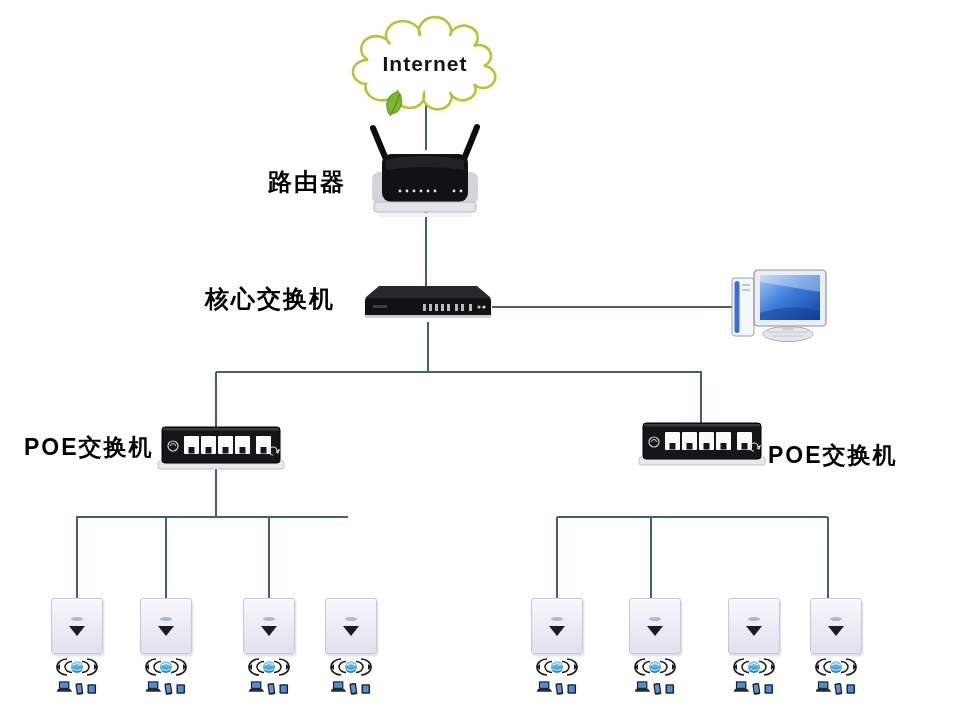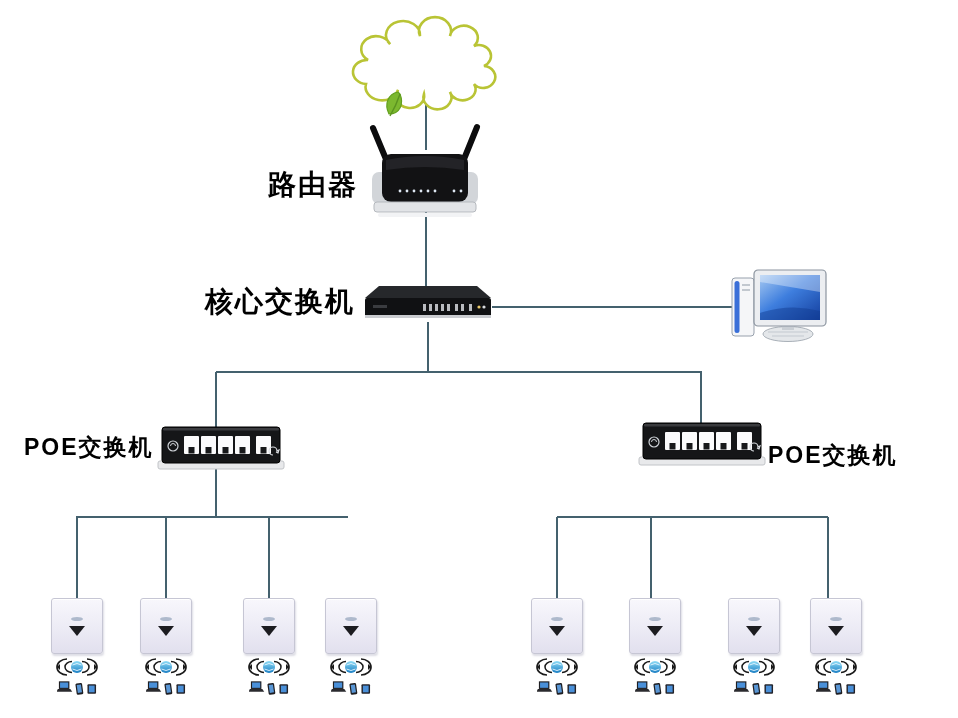--- a/index.html
+++ b/index.html
@@ -2,21 +2,21 @@
 <html><head>
 <meta charset="utf-8">
 <style>
   html,body{margin:0;padding:0;background:#fff;}
   .canvas{position:relative;width:958px;height:718px;background:#ffffff;overflow:hidden;
           font-family:"Liberation Sans",sans-serif;}
   #links{position:absolute;left:0;top:0;width:958px;height:718px;}
   #links line{stroke-width:2;stroke:#44616e;}
   .node{position:absolute;}
   .label{position:absolute;color:#000;font-weight:700;letter-spacing:2px;white-space:nowrap;}
-  .label.cn{font-size:28px;}
+  .label.cn{font-size:24px;}
   .cloud-label{position:absolute;left:345px;top:18px;width:160px;height:92px;
                display:flex;align-items:center;justify-content:center;
                font-size:21px;font-weight:600;color:#141414;letter-spacing:1px;}
   
   .ap{position:absolute;top:598px;width:50px;display:flex;flex-direction:column;align-items:center;}
   .ap-plate{width:50px;height:54px;border:1px solid #c6c6d4;border-radius:3px;
             background:linear-gradient(180deg,#f8f7fc 0%,#ecebf5 55%,#e2e0ee 100%);
             box-shadow:inset 0 1px 0 #ffffff,1px 2px 2px rgba(120,120,150,.25);
             display:flex;flex-direction:column;align-items:center;justify-content:center;}
   .ap-logo{width:12px;height:4px;border-radius:50%;background:#aeb9cc;margin-bottom:5px;}
@@ -169,20 +169,21 @@
                a 12 11 0 1 1 10 20
                a 12 11 0 1 1 -10 18
                a 13 11 0 1 1 -24 8
                a 14 12 0 1 1 -26 2
                a 14 12 0 1 1 -26 -4
                a 16 13 0 1 1 -32 -6 z" fill="#ffffff" stroke-width="2.6" stroke="#b9c435"></path>
       <path d="M48 70 C 38 72 34 82 39 92 C 50 92 54 82 50 72 Z" stroke="#63a01f" stroke-width="1.2" fill="#7cb82f"></path>
       <path d="M50 72 Q 46 84 40 94" fill="none" stroke="#5b9320" stroke-width="1.4"></path>
     </g>
   </svg>
+  <div class="cloud-label">Internet</div>
 
   <div class="label cn" style="left:268px;top:166px">路由器</div>
   <svg class="node" style="left:360px;top:118px;width:130px;height:100px" viewBox="0 0 130 100">
       <use href="#sym-router"></use>
     </svg>
 
   <div class="label cn" style="left:205px;top:283px">核心交换机</div>
   <svg class="node" style="left:363px;top:284px;width:130px;height:40px" viewBox="0 0 130 40">
       <use href="#sym-core"></use>
     </svg>

